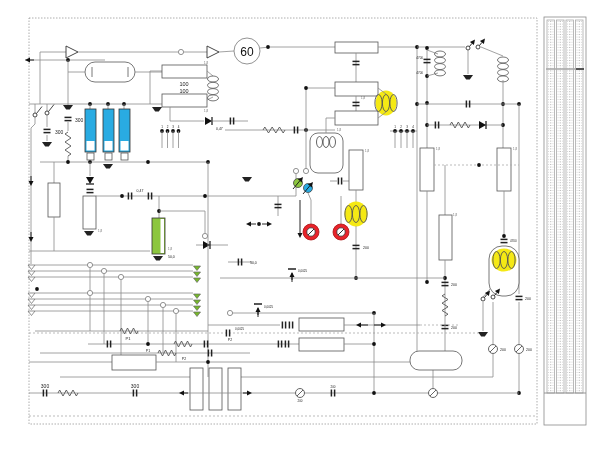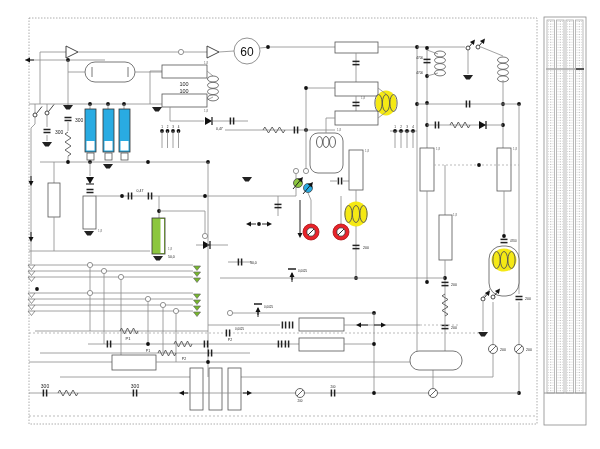--- a/index.html
+++ b/index.html
@@ -1,17 +1,17 @@
 <!DOCTYPE html>
 <html><head>
 <meta charset="utf-8">
 <style>
   html,body{margin:0;padding:0;background:#fff;}
   .page{position:relative;width:600px;height:449px;background:#ffffff;overflow:hidden;
-        font-family:"Liberation Sans", sans-serif;border-radius:12px;}
+        font-family:"Liberation Sans", sans-serif;}
   svg{position:absolute;left:0;top:0;}
 </style>
 </head>
 <body>
 
 <div class="page">
   <svg id="schematic" width="600" height="449" viewBox="0 0 600 449">
       <rect x="29" y="18" width="508" height="406" fill="none" stroke="#999" stroke-width="0.8" stroke-dasharray="1.5,1.5"></rect>
       <rect x="544" y="17" width="42" height="408" fill="#ffffff" stroke="#8a8a8a" stroke-width="0.8"></rect>
       <rect x="547" y="20" width="7.5" height="373" fill="#fff" stroke="#aaa" stroke-width="0.8"></rect>

